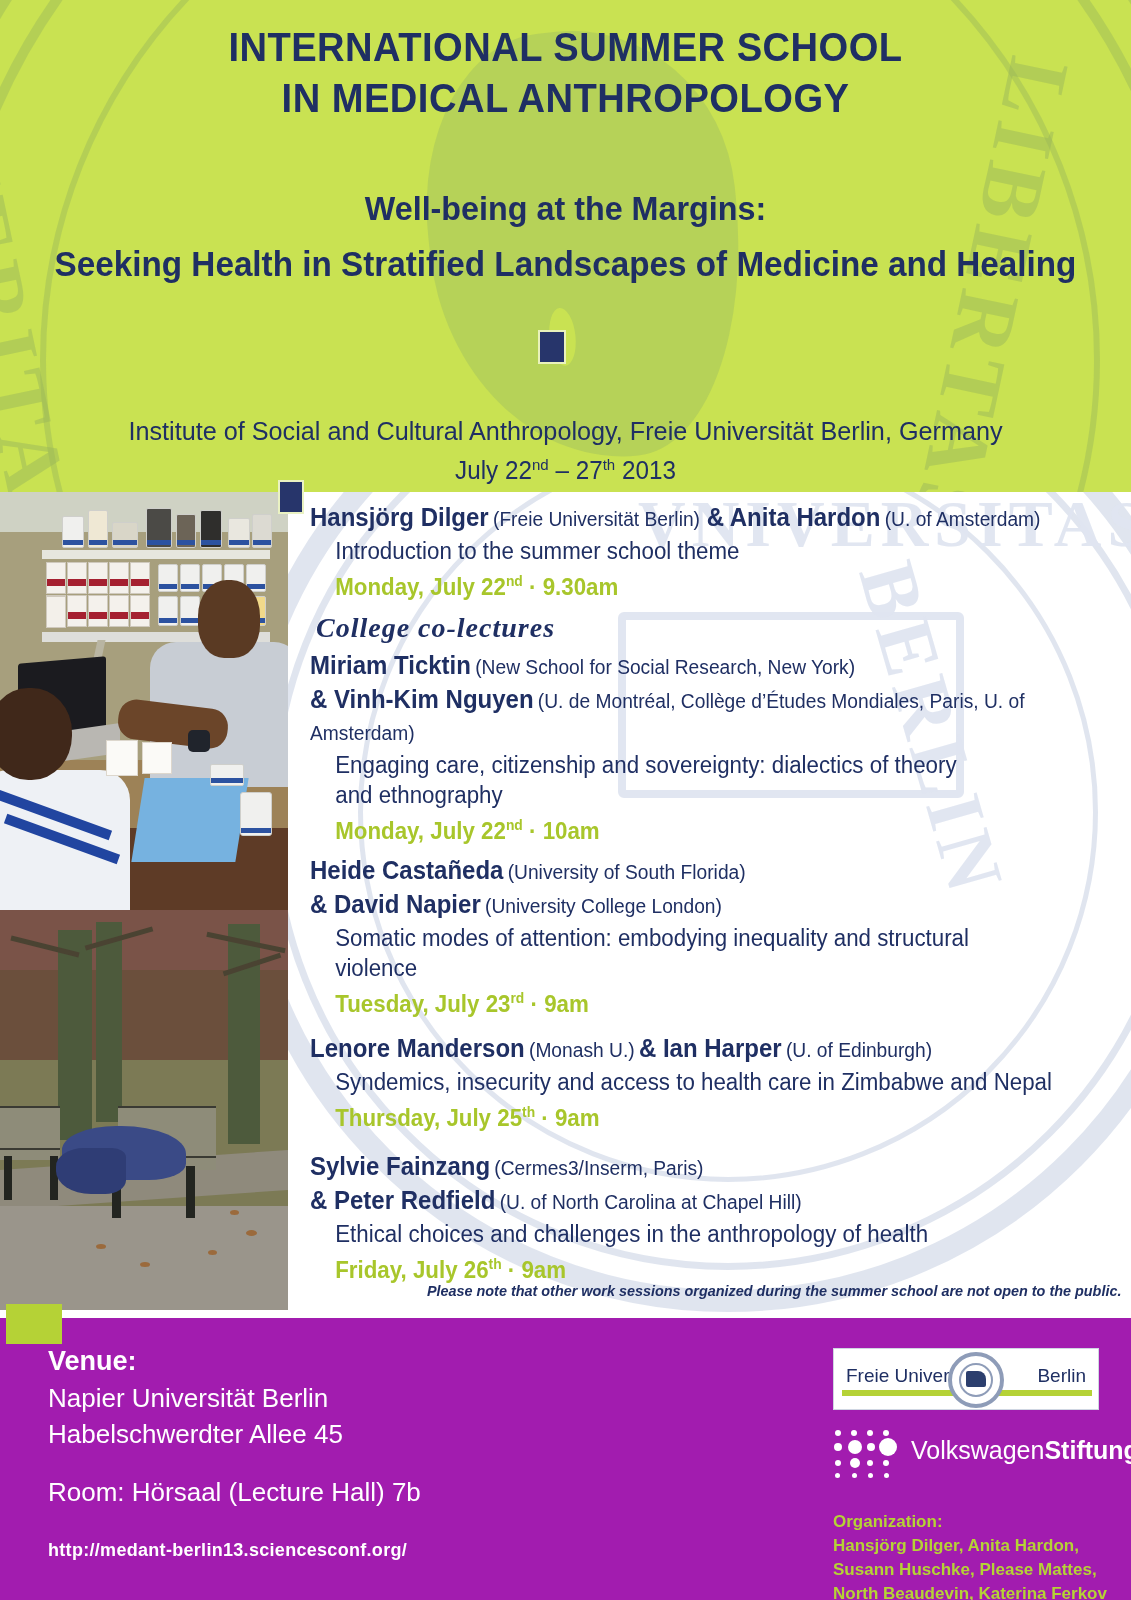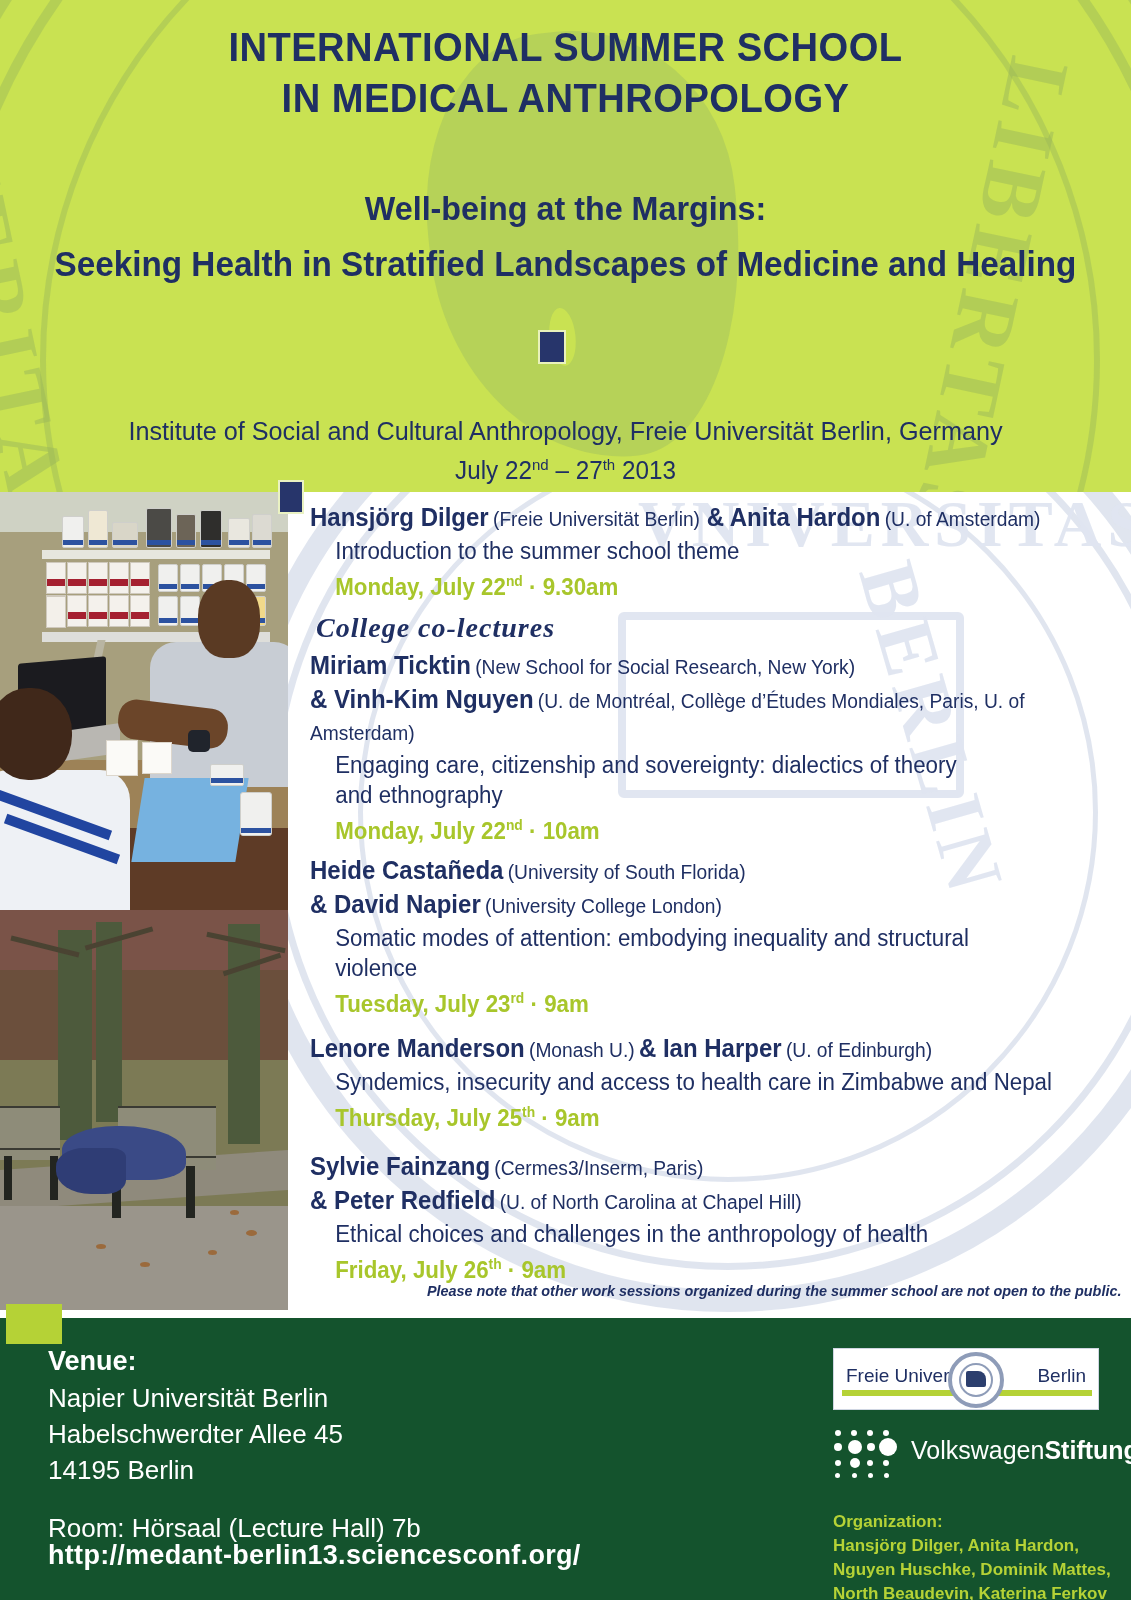--- a/index.html
+++ b/index.html
@@ -183,34 +183,34 @@
   .note{
     position:absolute;left:0;top:790px;width:843px;text-align:right;
     padding-right:10px;box-sizing:border-box;
     font-style:italic;font-weight:bold;font-size:15px;color:#1f2f63;
     transform:scaleX(.96);transform-origin:right center;
   }
 
   
   .footer{
     position:absolute;left:0;top:1318px;width:1131px;height:282px;
-    background:#14532d;
+    background:#a21caf;
   }
   .green-chip{
     position:absolute;left:6px;top:1304px;width:56px;height:40px;background:#b5d236;z-index:6;
   }
   .venue{
     position:absolute;left:48px;top:24px;color:#ffffff;
   }
   .venue .vt{font-weight:bold;font-size:27px;line-height:38px;}
   .venue .vl{font-size:26px;line-height:36px;}
   .venue .room{font-size:26px;line-height:36px;margin-top:22px;}
   .url{
     position:absolute;left:48px;top:222px;color:#ffffff;
-    font-weight:bold;font-size:27px;letter-spacing:.3px;
+    font-weight:bold;font-size:18px;letter-spacing:.3px;
   }
 
   .fu-logo{
     position:absolute;left:833px;top:30px;width:266px;height:62px;
     background:#ffffff;border:1px solid #cfd6e2;box-sizing:border-box;
   }
   .fu-bar{position:absolute;left:8px;top:41px;width:250px;height:6px;background:#b5d236;}
   .fu-left{position:absolute;left:12px;top:16px;font-size:19px;color:#1f2f63;}
   .fu-right{position:absolute;right:12px;top:16px;font-size:19px;color:#1f2f63;}
   .fu-seal{
@@ -417,21 +417,20 @@
 
   <div class="sqr-panel"></div>
   <div class="green-chip"></div>
 
   <div class="footer">
 
     <div class="venue">
       <div class="vt">Venue:</div>
       <div class="vl">Napier Universität Berlin</div>
       <div class="vl">Habelschwerdter Allee 45</div>
-      <div class="vl">14195 Berlin</div>
       <div class="room">Room: Hörsaal (Lecture Hall) 7b</div>
     </div>
 
     <a class="url" href="#" style="text-decoration:none;color:#fff;">http://medant-berlin13.sciencesconf.org/</a>
 
     <div class="fu-logo">
       <div class="fu-bar"></div>
       <div class="fu-left">Freie Universität</div>
       <div class="fu-seal"></div>
       <div class="fu-right">Berlin</div>
@@ -455,19 +454,19 @@
         <span class="dot" style="left:19px;top:45px;width:5px;height:5px;"></span>
         <span class="dot" style="left:35px;top:45px;width:5px;height:5px;"></span>
         <span class="dot" style="left:51px;top:45px;width:5px;height:5px;"></span>
       </div>
       <div class="vw-name"><span>Volkswagen</span><b>Stiftung</b></div>
     </div>
 
     <div class="org">
       <div>Organization:</div>
       <div>Hansjörg Dilger, Anita Hardon,</div>
-      <div>Nguyen Huschke, Dominik Mattes,</div>
+      <div>Susann Huschke, Please Mattes,</div>
       <div>North Beaudevin, Katerina Ferkov</div>
     </div>
 
   </div>
 
 </div>
 
 </body></html>

